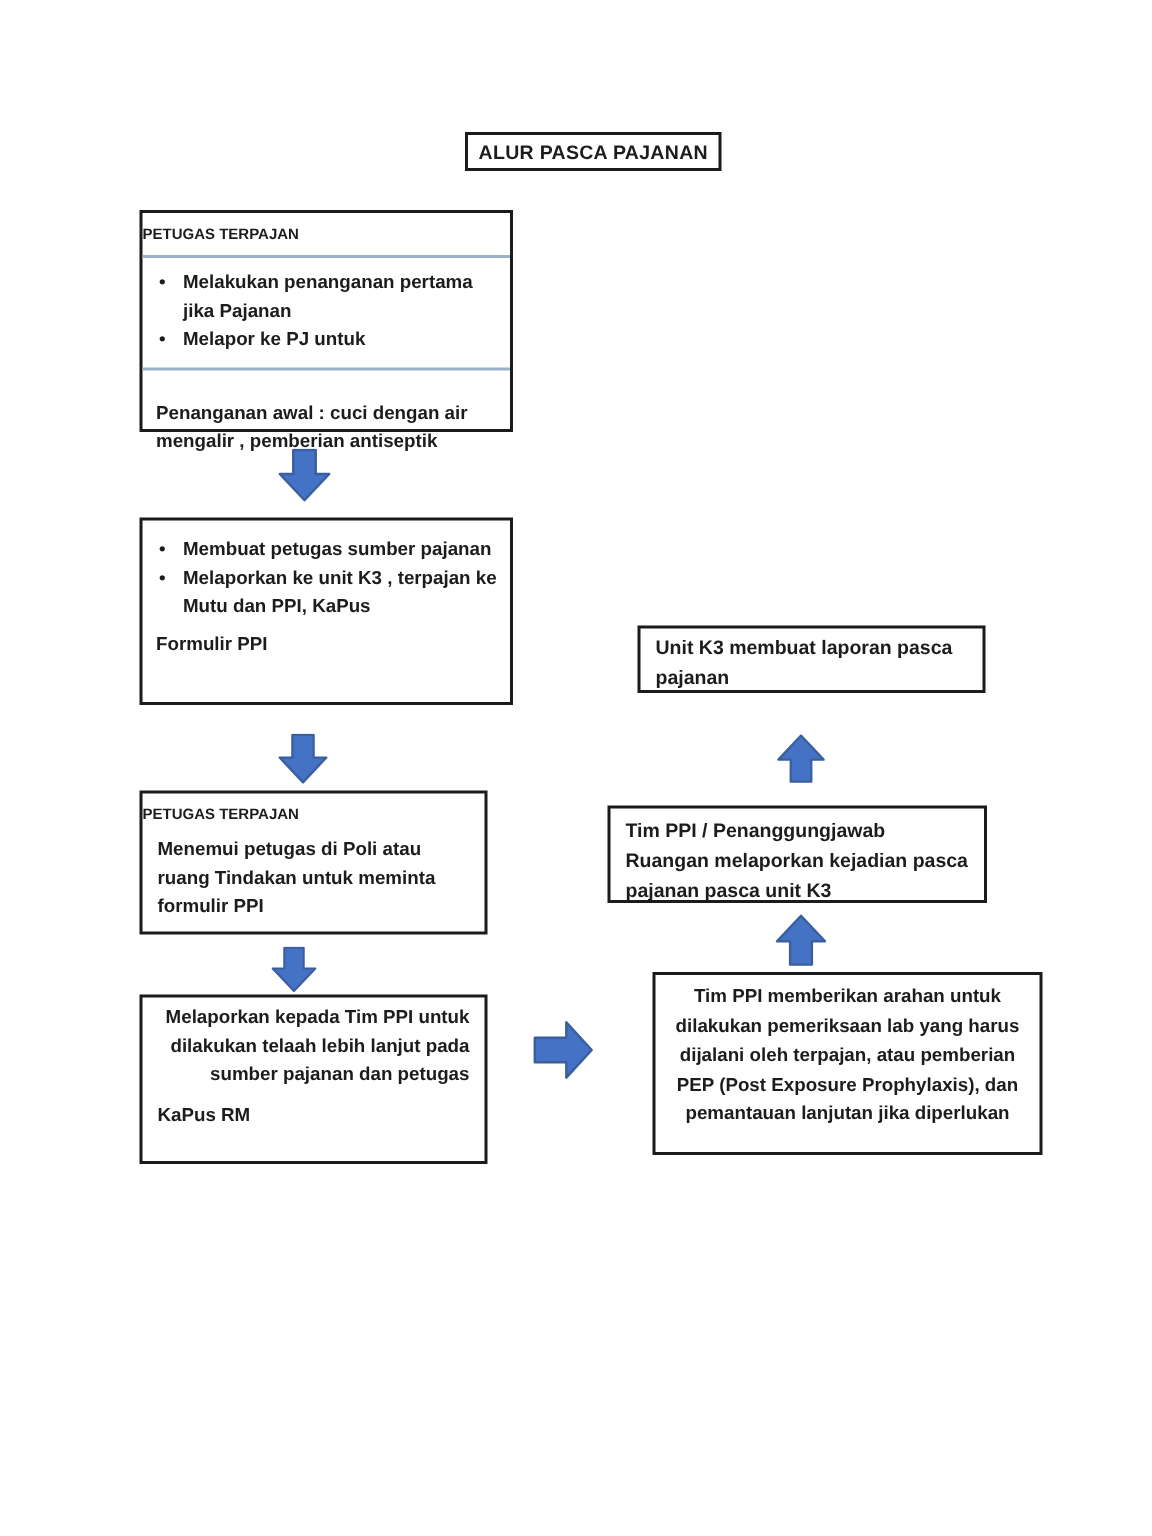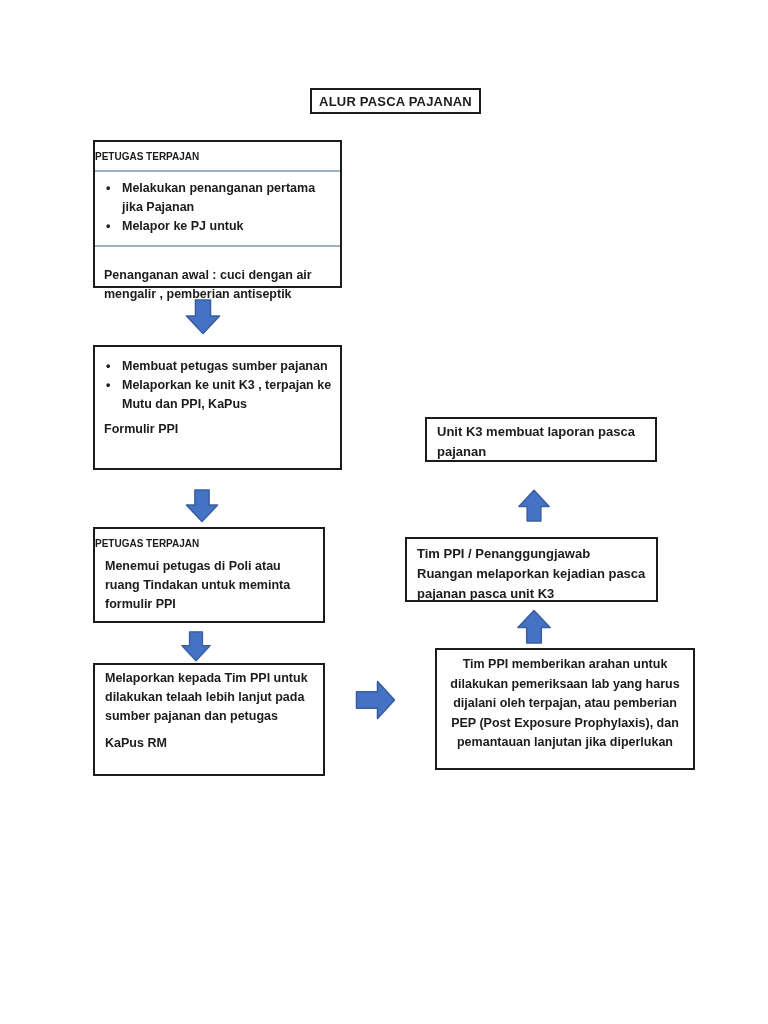--- a/index.html
+++ b/index.html
@@ -32,21 +32,21 @@
   .b1{left:93px;top:140px;width:249px;height:148px;}
   .b2{left:93px;top:345px;width:249px;height:125px;}
   .b3{left:93px;top:527px;width:232px;height:96px;}
   .b4{left:93px;top:663px;width:232px;height:113px;}
   .b5{left:403px;top:648px;width:260px;height:122px;text-align:center;padding:5px 8px;line-height:19.5px;margin-left:32px;}
   .b6{left:405px;top:537px;width:253px;height:65px;padding:5px 10px;line-height:20px;font-size:13px;}
   .b7{left:425px;top:417px;width:232px;height:45px;padding:3px 10px;line-height:20px;font-size:13px;}
   .b1 .box-footer{padding:19px 8px 0 9px;}
   .b2 .box-footer{padding:6px 8px 0 9px;}
   .b3 .body-text{padding:4px 10px 0 10px;}
-  .b4 .body-text{padding:4px 10px 0 10px;}
+  .b4 .body-text{padding:4px 10px 0 10px;text-align:right;}
   .b4 .box-footer{padding:8px 10px 0 10px;}
   .arrow{position:absolute;}
   .arrow svg{display:block;width:100%;height:100%;}
 </style>
 </head>
 <body>
 
 <div class="page">
 
   <div class="title-box">

